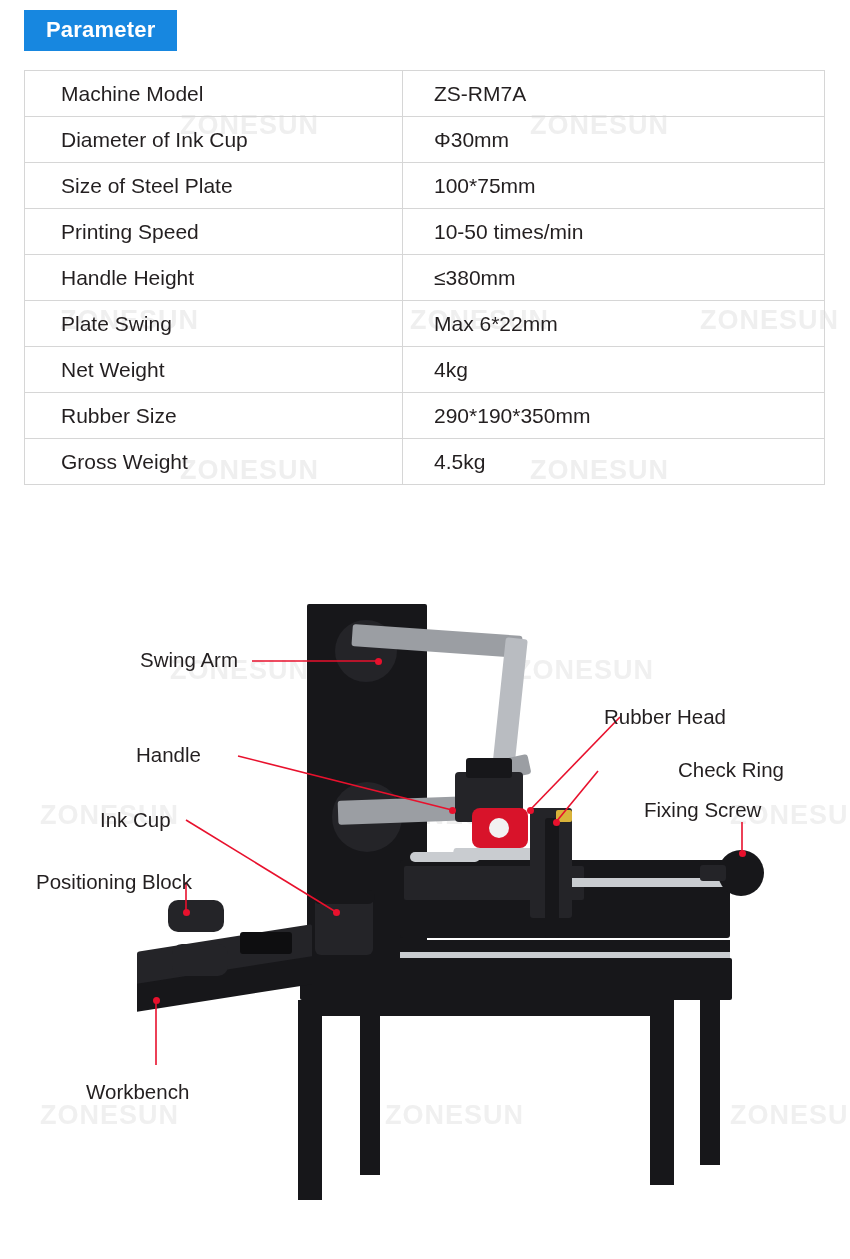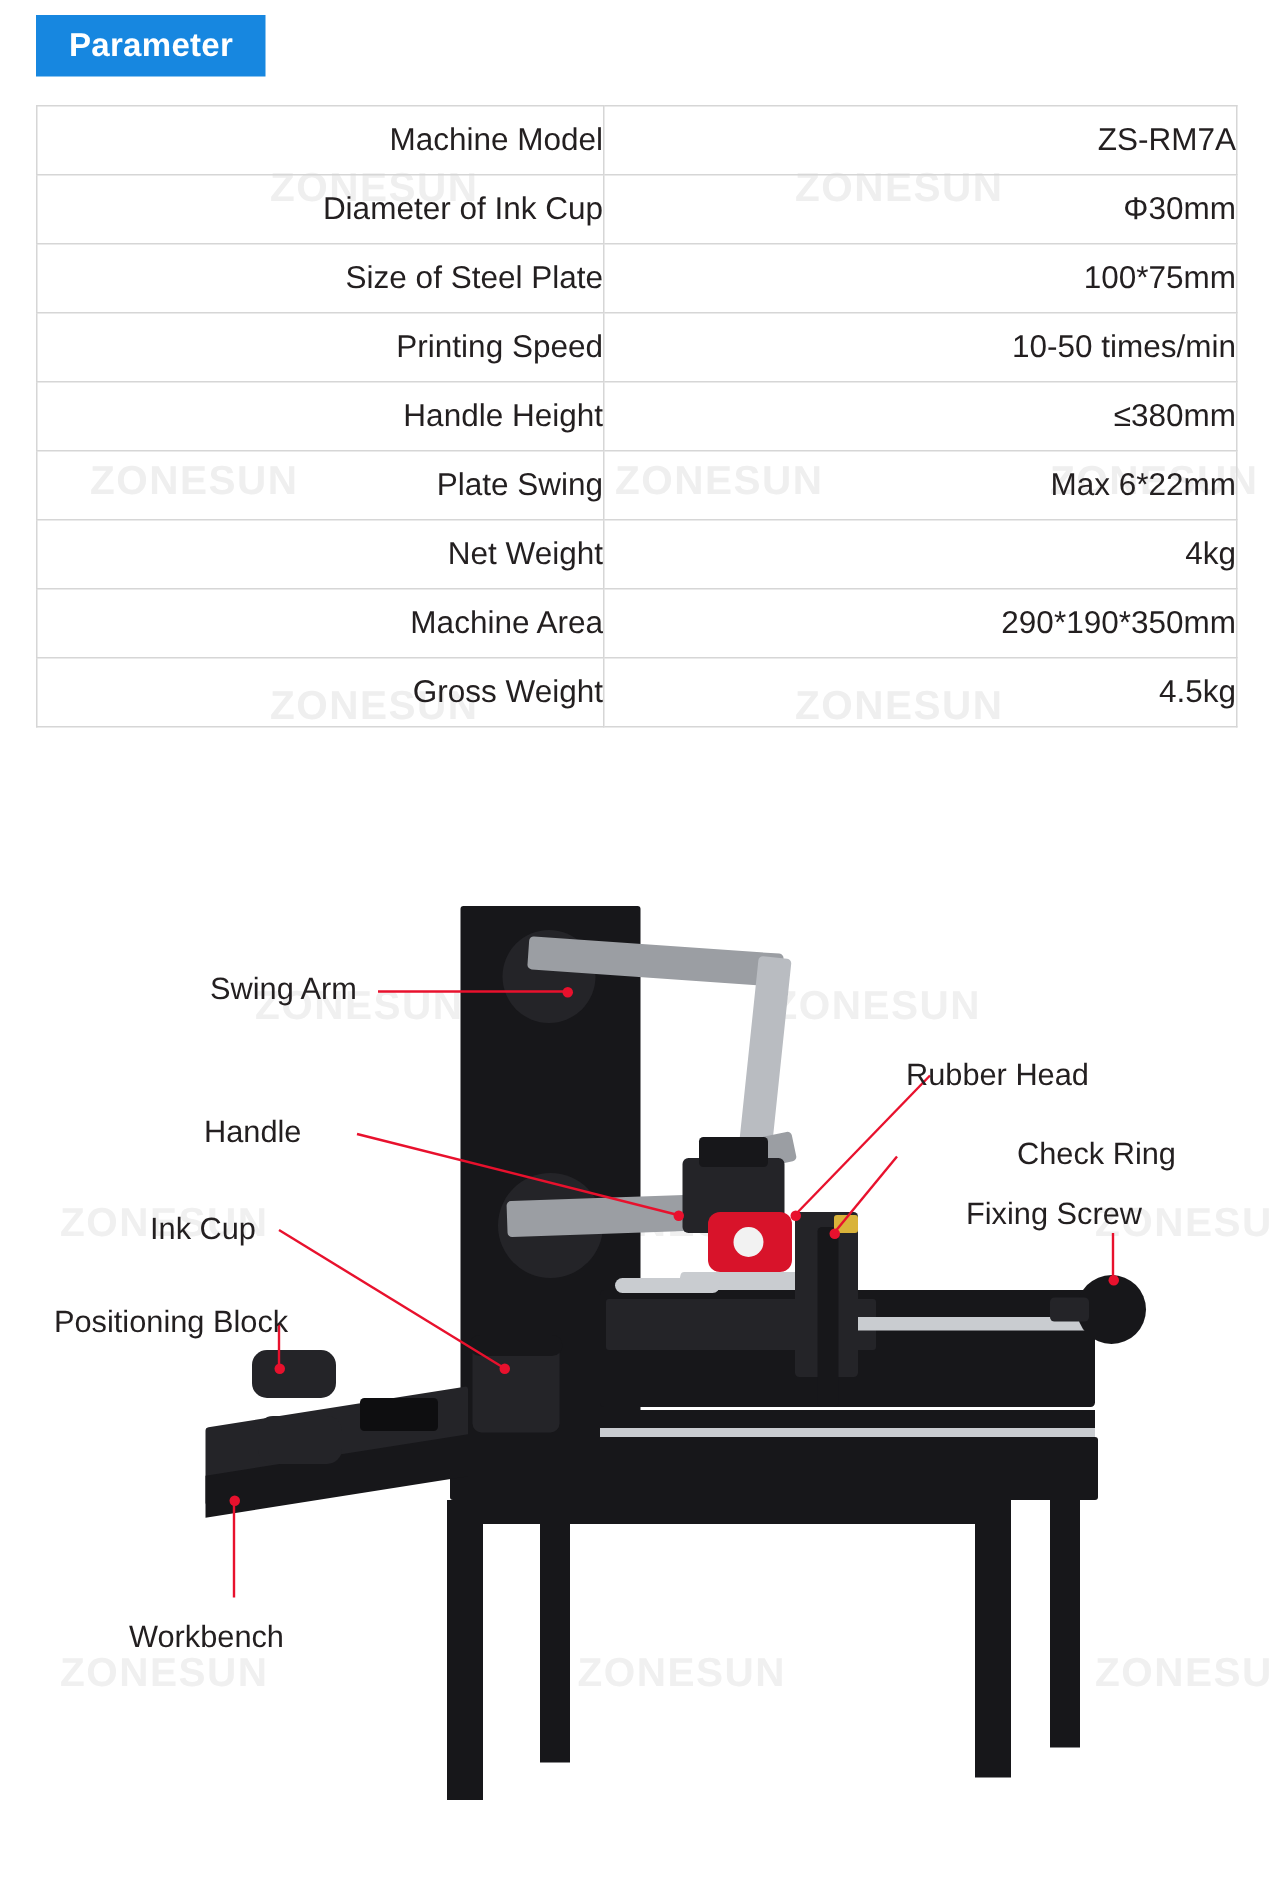--- a/index.html
+++ b/index.html
@@ -40,21 +40,20 @@
   table.spec td {
     border: 1px solid #d6d6d6;
     height: 46px;
     padding: 0 0 0 36px;
     font-size: 21px;
     color: #231f20;
     vertical-align: middle;
     background: transparent;
     white-space: nowrap;
     overflow: hidden;
-    text-align: right;
   }
   table.spec td.k { width: 378px; }
   table.spec td.v { width: 422px; padding-left: 31px; }
 
   
   .wm {
     position: absolute;
     color: #efefef;
     font-size: 27px;
     font-weight: bold;
@@ -150,21 +149,21 @@
         </tr>
         <tr>
           <td class="k">Plate Swing</td>
           <td class="v">Max 6*22mm</td>
         </tr>
         <tr>
           <td class="k">Net Weight</td>
           <td class="v">4kg</td>
         </tr>
         <tr>
-          <td class="k">Machine Area</td>
+          <td class="k">Rubber Size</td>
           <td class="v">290*190*350mm</td>
         </tr>
         <tr>
           <td class="k">Gross Weight</td>
           <td class="v">4.5kg</td>
         </tr>
       </tbody>
     </table>
   </div>
 

